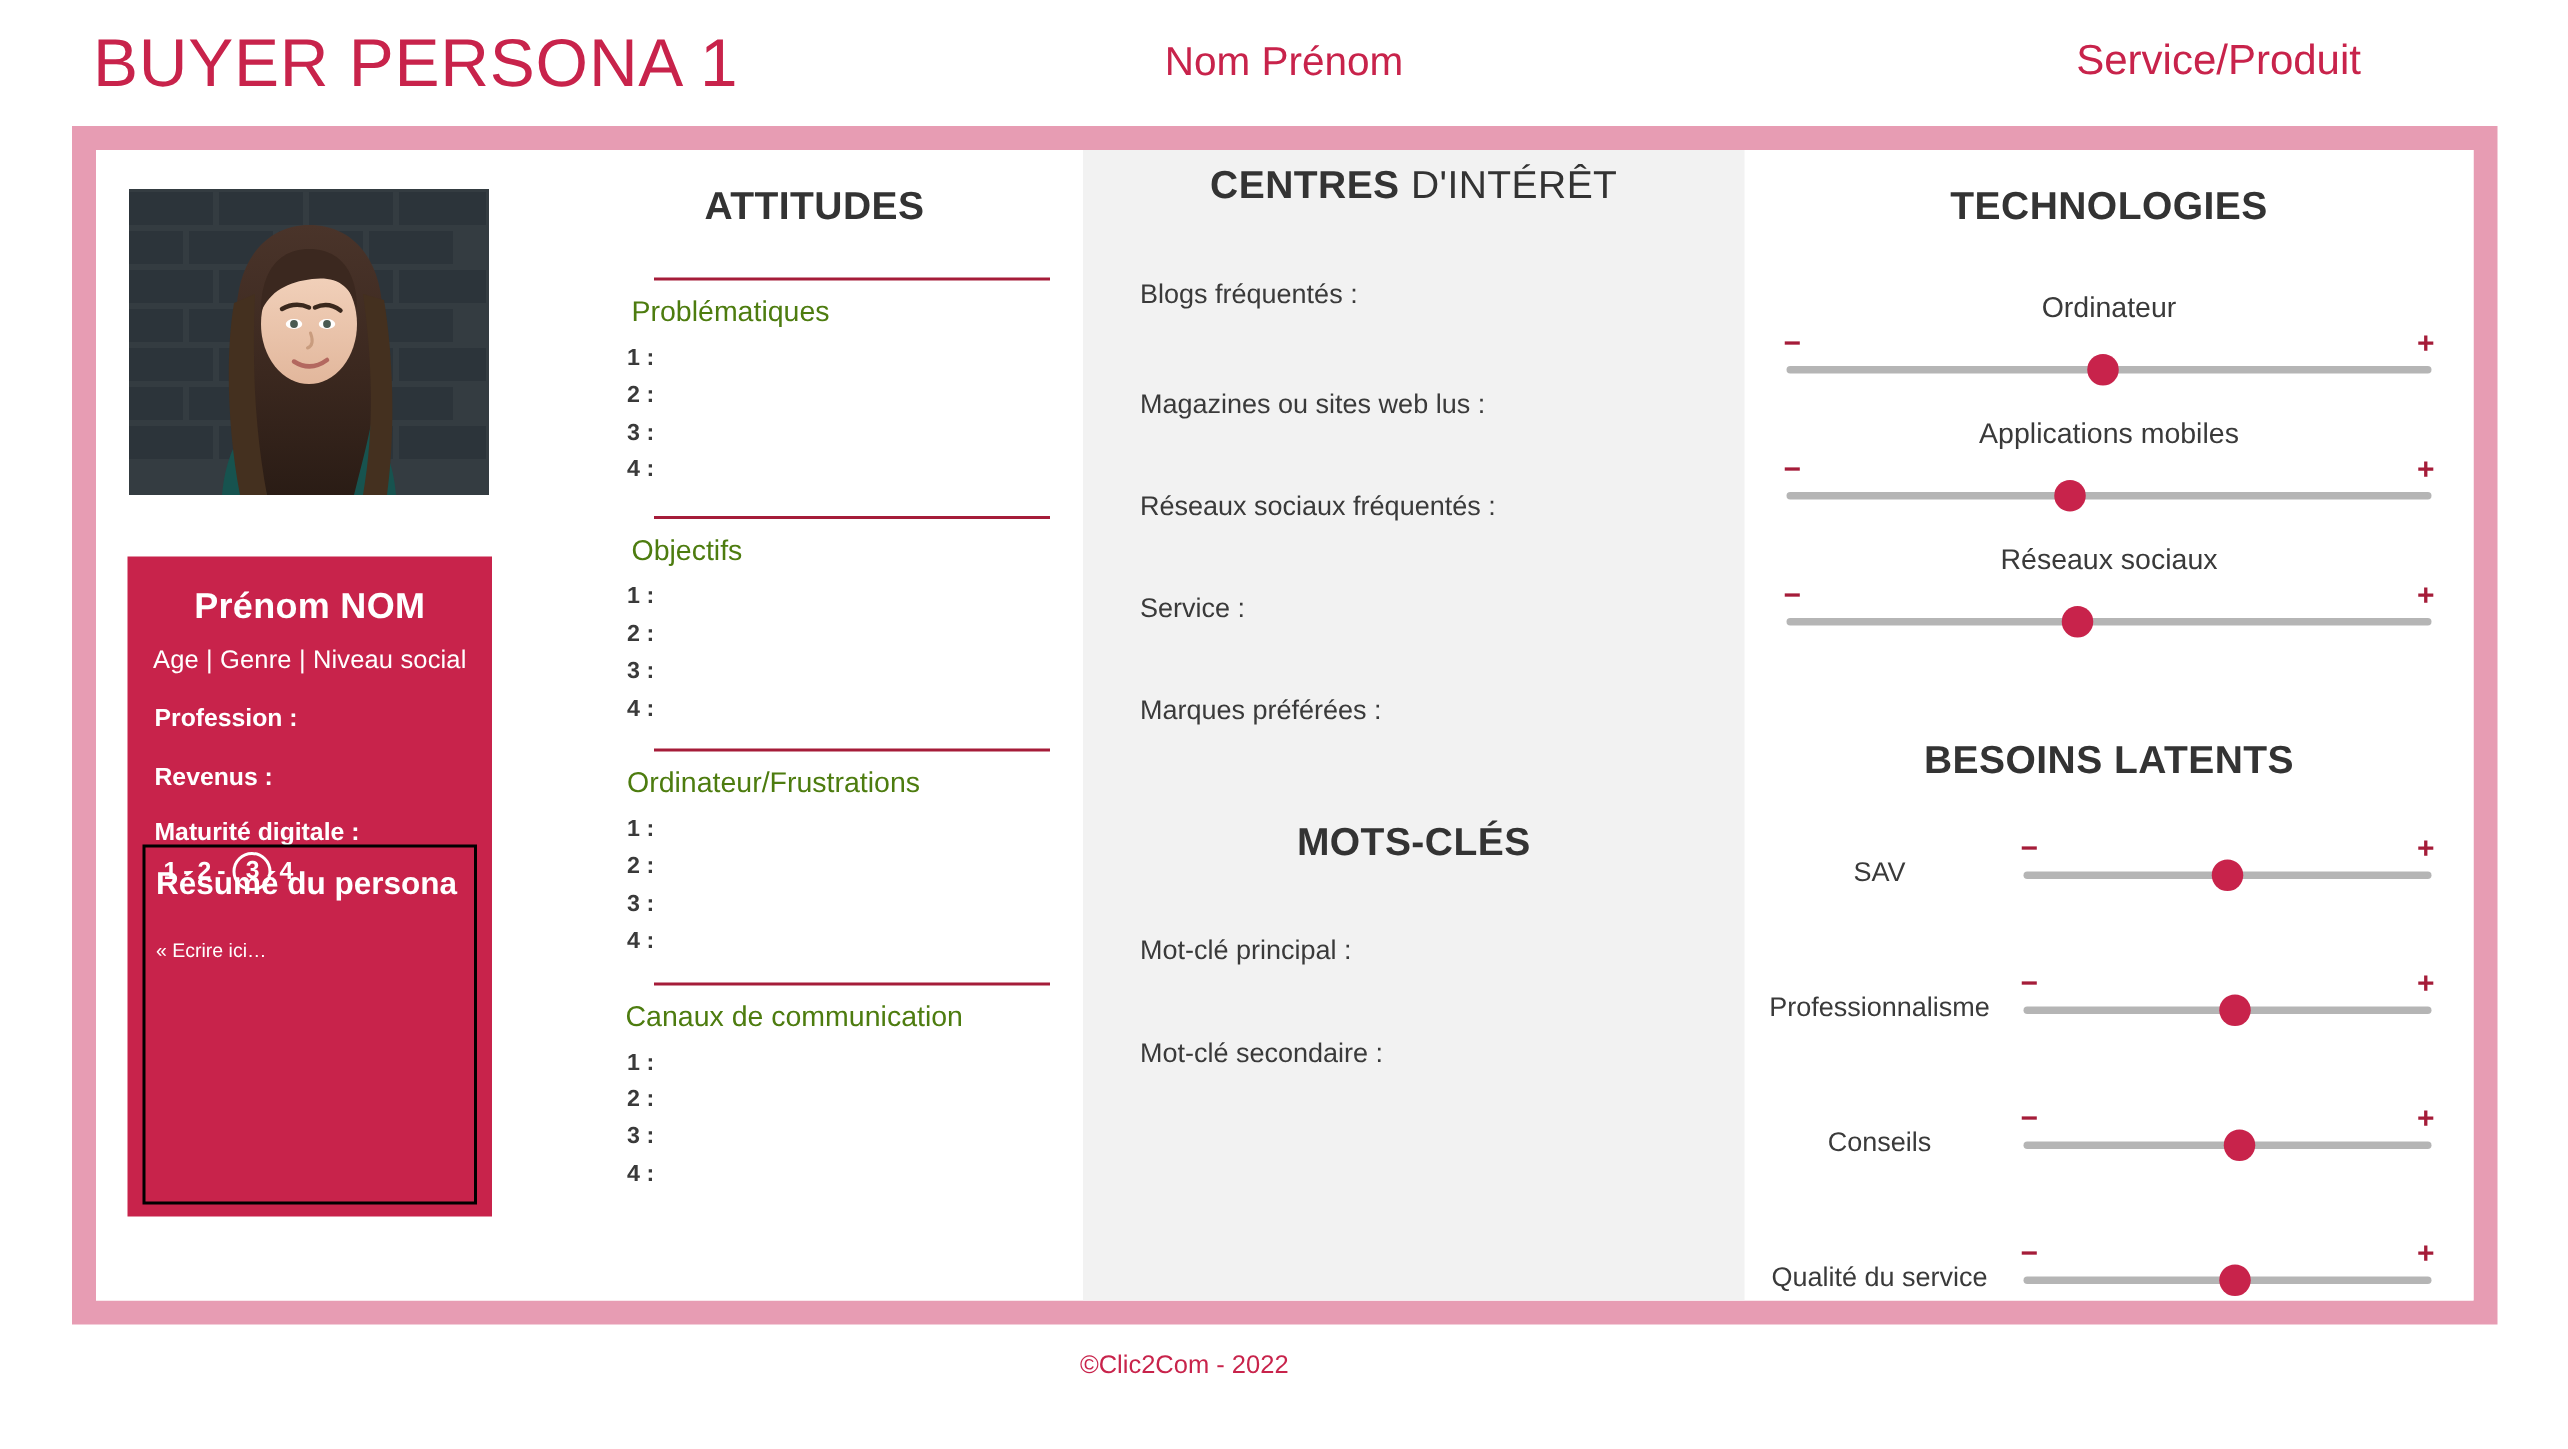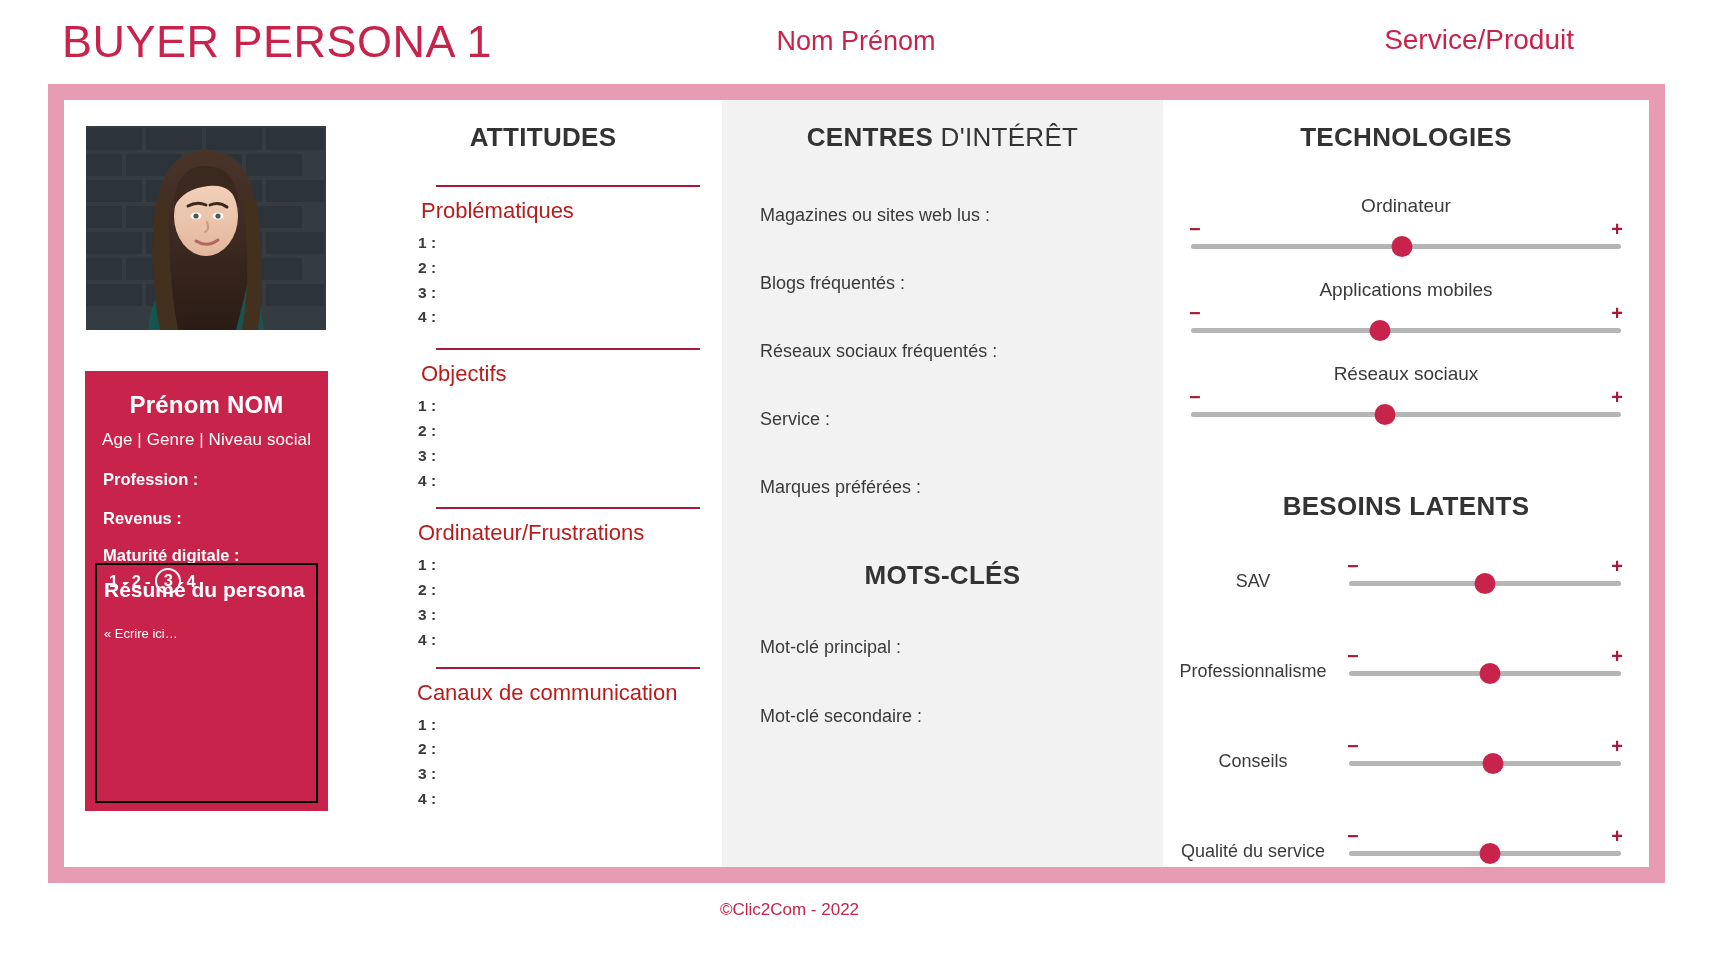--- a/index.html
+++ b/index.html
@@ -178,22 +178,22 @@
     letter-spacing: .3px;
   }
   .col-head .light { font-weight: 400; }
 
   .red-rule {
     height: 0;
     border-top: 2.5px solid #A51C39;
     margin: 0 22px 0 72px;
   }
   .att-group-title {
-    color: #b91c1c;
-    font-size: 22px;
+    color: #4d7c0f;
+    font-size: 19px;
     font-weight: 400;
     margin-left: 57px;
     margin-top: 11px;
   }
   .att-list {
     margin-top: 7px;
     margin-left: 54px;
     font-size: 15.5px;
     font-weight: 700;
     color: #3a3a3a;
@@ -443,26 +443,26 @@
         <div class="att-group-title" style="margin-left:53px;">Canaux de communication</div>
         <div class="att-list">
           <div>1 :</div>
           <div>2 :</div>
           <div>3 :</div>
           <div>4 :</div>
         </div>
       </div>
 
       <div id="col-interets">
-        <div class="col-head" style="margin-top:22px;">
+        <div class="col-head" style="margin-top:8px;">
           <span>CENTRES </span><span class="light">D'INTÉRÊT</span>
         </div>
 
+        <div class="interet-line" style="margin-top:47px;">Blogs fréquentés :</div>
         <div class="interet-line" style="margin-top:52px;">Magazines ou sites web lus :</div>
-        <div class="interet-line" style="margin-top:47px;">Blogs fréquentés :</div>
         <div class="interet-line" style="margin-top:47px;">Réseaux sociaux fréquentés :</div>
         <div class="interet-line" style="margin-top:47px;">Service :</div>
         <div class="interet-line" style="margin-top:47px;">Marques préférées :</div>
 
         <div class="col-head" style="margin-top:62px;">MOTS-CLÉS</div>
 
         <div class="interet-line" style="margin-top:46px;">Mot-clé principal :</div>
         <div class="interet-line" style="margin-top:48px;">Mot-clé secondaire :</div>
       </div>
 

